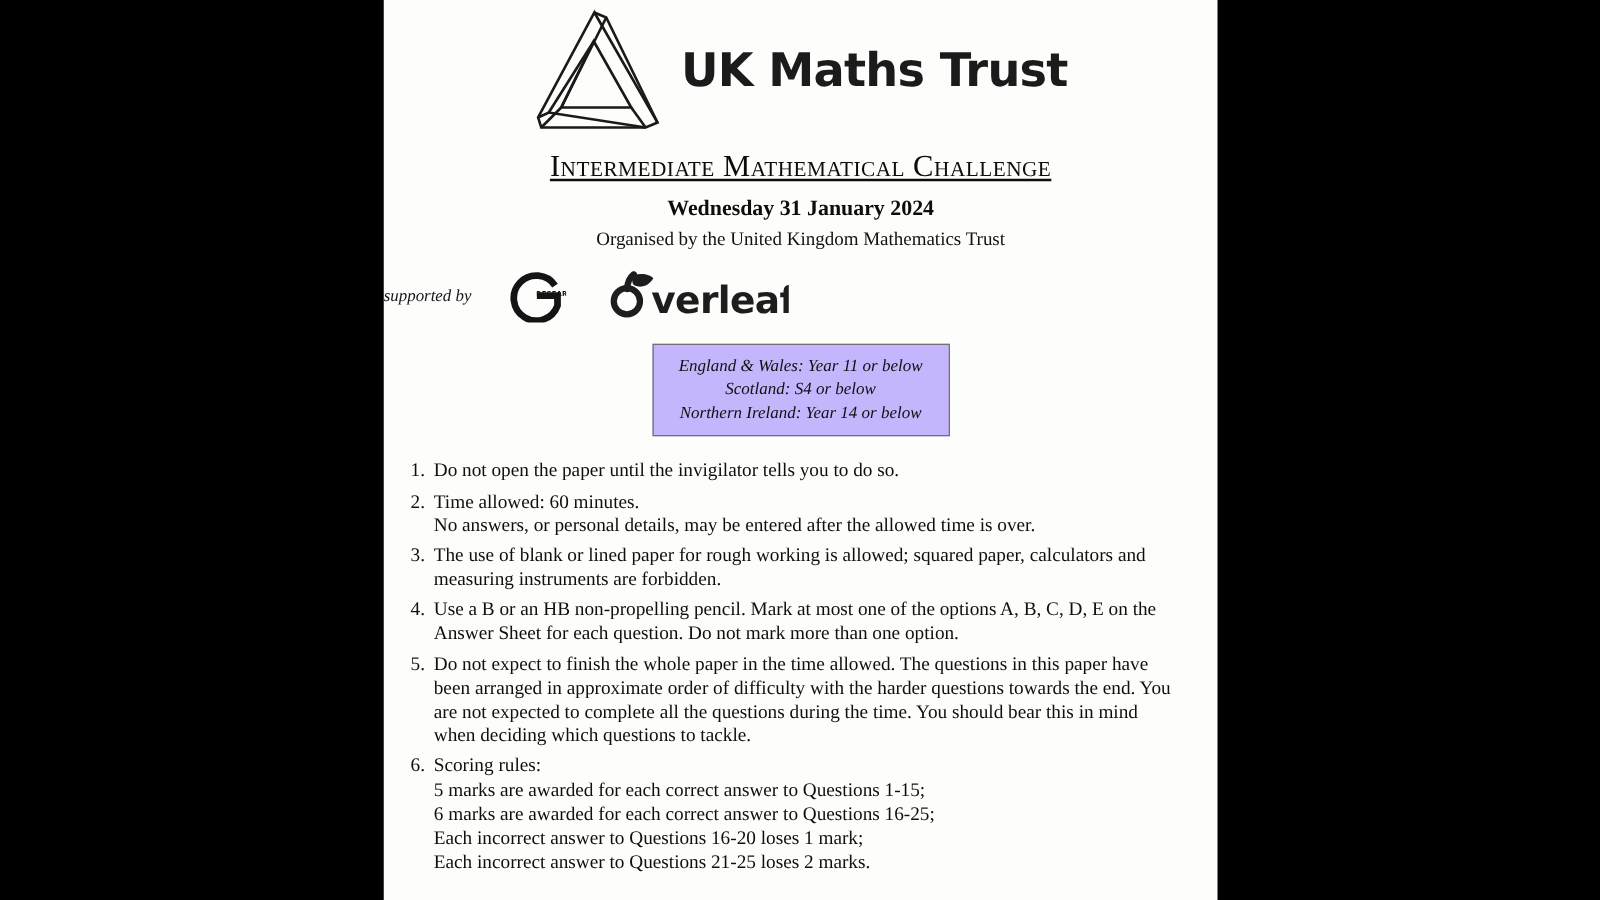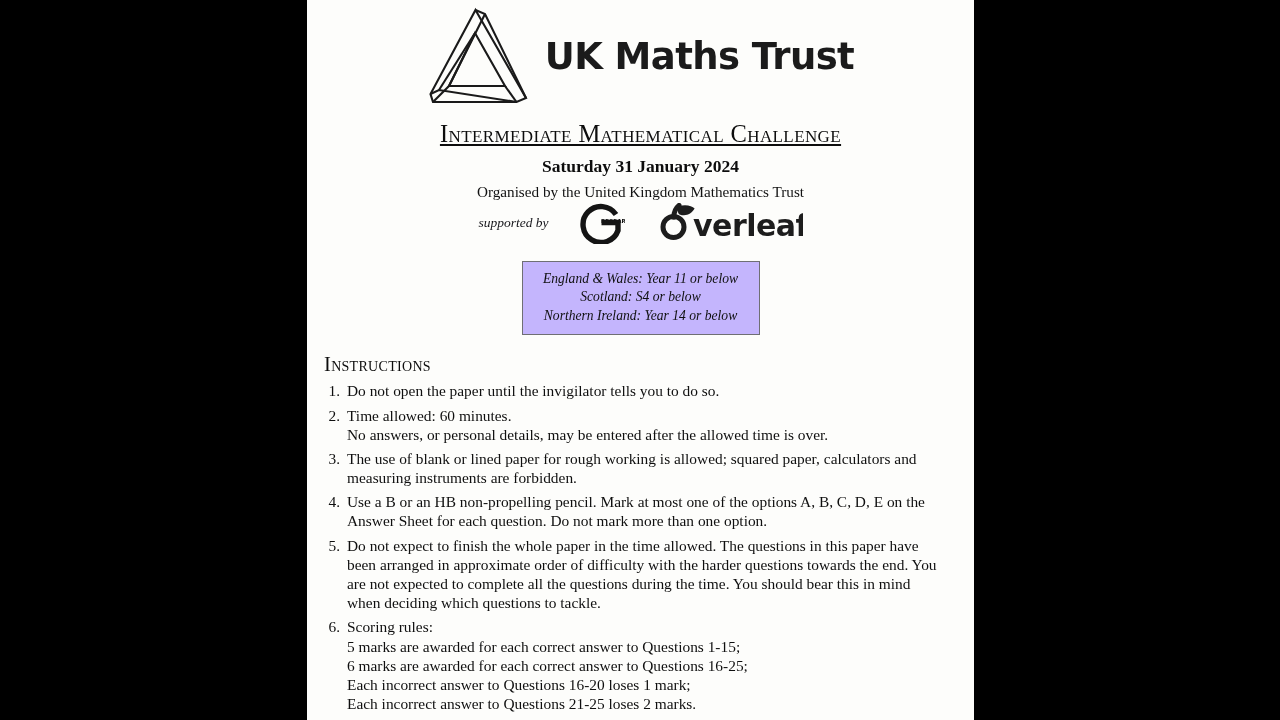--- a/index.html
+++ b/index.html
@@ -82,22 +82,23 @@
     text-align: center;
     font-size: 15.2px;
     margin-top: 6px;
     color: #121212;
   }
 
   
   .sponsor-row {
     display: flex;
     align-items: center;
-    justify-content: center;
+    justify-content: flex-start;
     gap: 26px;
+    margin-top: 14px;
     height: 44px;
   }
   .supported-by {
     font-style: italic;
     font-size: 13.5px;
     color: #15151a;
     white-space: nowrap;
   }
   .gresearch { width: 50px; height: 42px; display: block; }
   .overleaf  { width: 152px; height: 40px; display: block; }
@@ -182,21 +183,21 @@
             <path d="M6 96 L22 80"></path>
             <path d="M78 80 L89.5 96"></path>
           </g>
         </svg>
       </span>
       <span class="org-name">UK Maths Trust</span>
     </div>
 
     <div class="challenge-title">Intermediate Mathematical Challenge</div>
 
-    <div class="exam-date">Saturday 31 January 2024</div>
+    <div class="exam-date">Wednesday 31 January 2024</div>
 
     <div class="organiser">Organised by the United Kingdom Mathematics Trust</div>
 
     <div class="sponsor-row">
       <span class="supported-by">supported by</span>
 
       <span>
         <svg class="gresearch" viewBox="0 0 50 42" xmlns="http://www.w3.org/2000/svg">
           <path d="M41 12.5 A18 18 0 1 0 43 28.5 L43 20.5 L26.5 20.5" fill="none" stroke="#141414" stroke-width="5.4" stroke-linecap="butt"></path>
           <text x="26" y="20.5" font-family="'DejaVu Sans','Liberation Sans',sans-serif" font-size="5.4" font-weight="bold" letter-spacing="0.2" fill="#141414">RESEARCH</text>
@@ -218,21 +219,20 @@
     <div class="eligibility-wrap">
       <div class="eligibility-box">
         <div class="eligibility-line">England &amp; Wales: Year 11 or below</div>
         <div class="eligibility-line">Scotland: S4 or below</div>
         <div class="eligibility-line">Northern Ireland: Year 14 or below</div>
       </div>
     </div>
 
     <div class="instructions-section">
 
-      <div class="instructions-heading">Instructions</div>
 
       <div class="instr-item">
         <span class="instr-num">1.</span>
         <span class="instr-body">
           <span>Do not open the paper until the invigilator tells you to do so.</span>
         </span>
       </div>
 
       <div class="instr-item">
         <span class="instr-num">2.</span>

